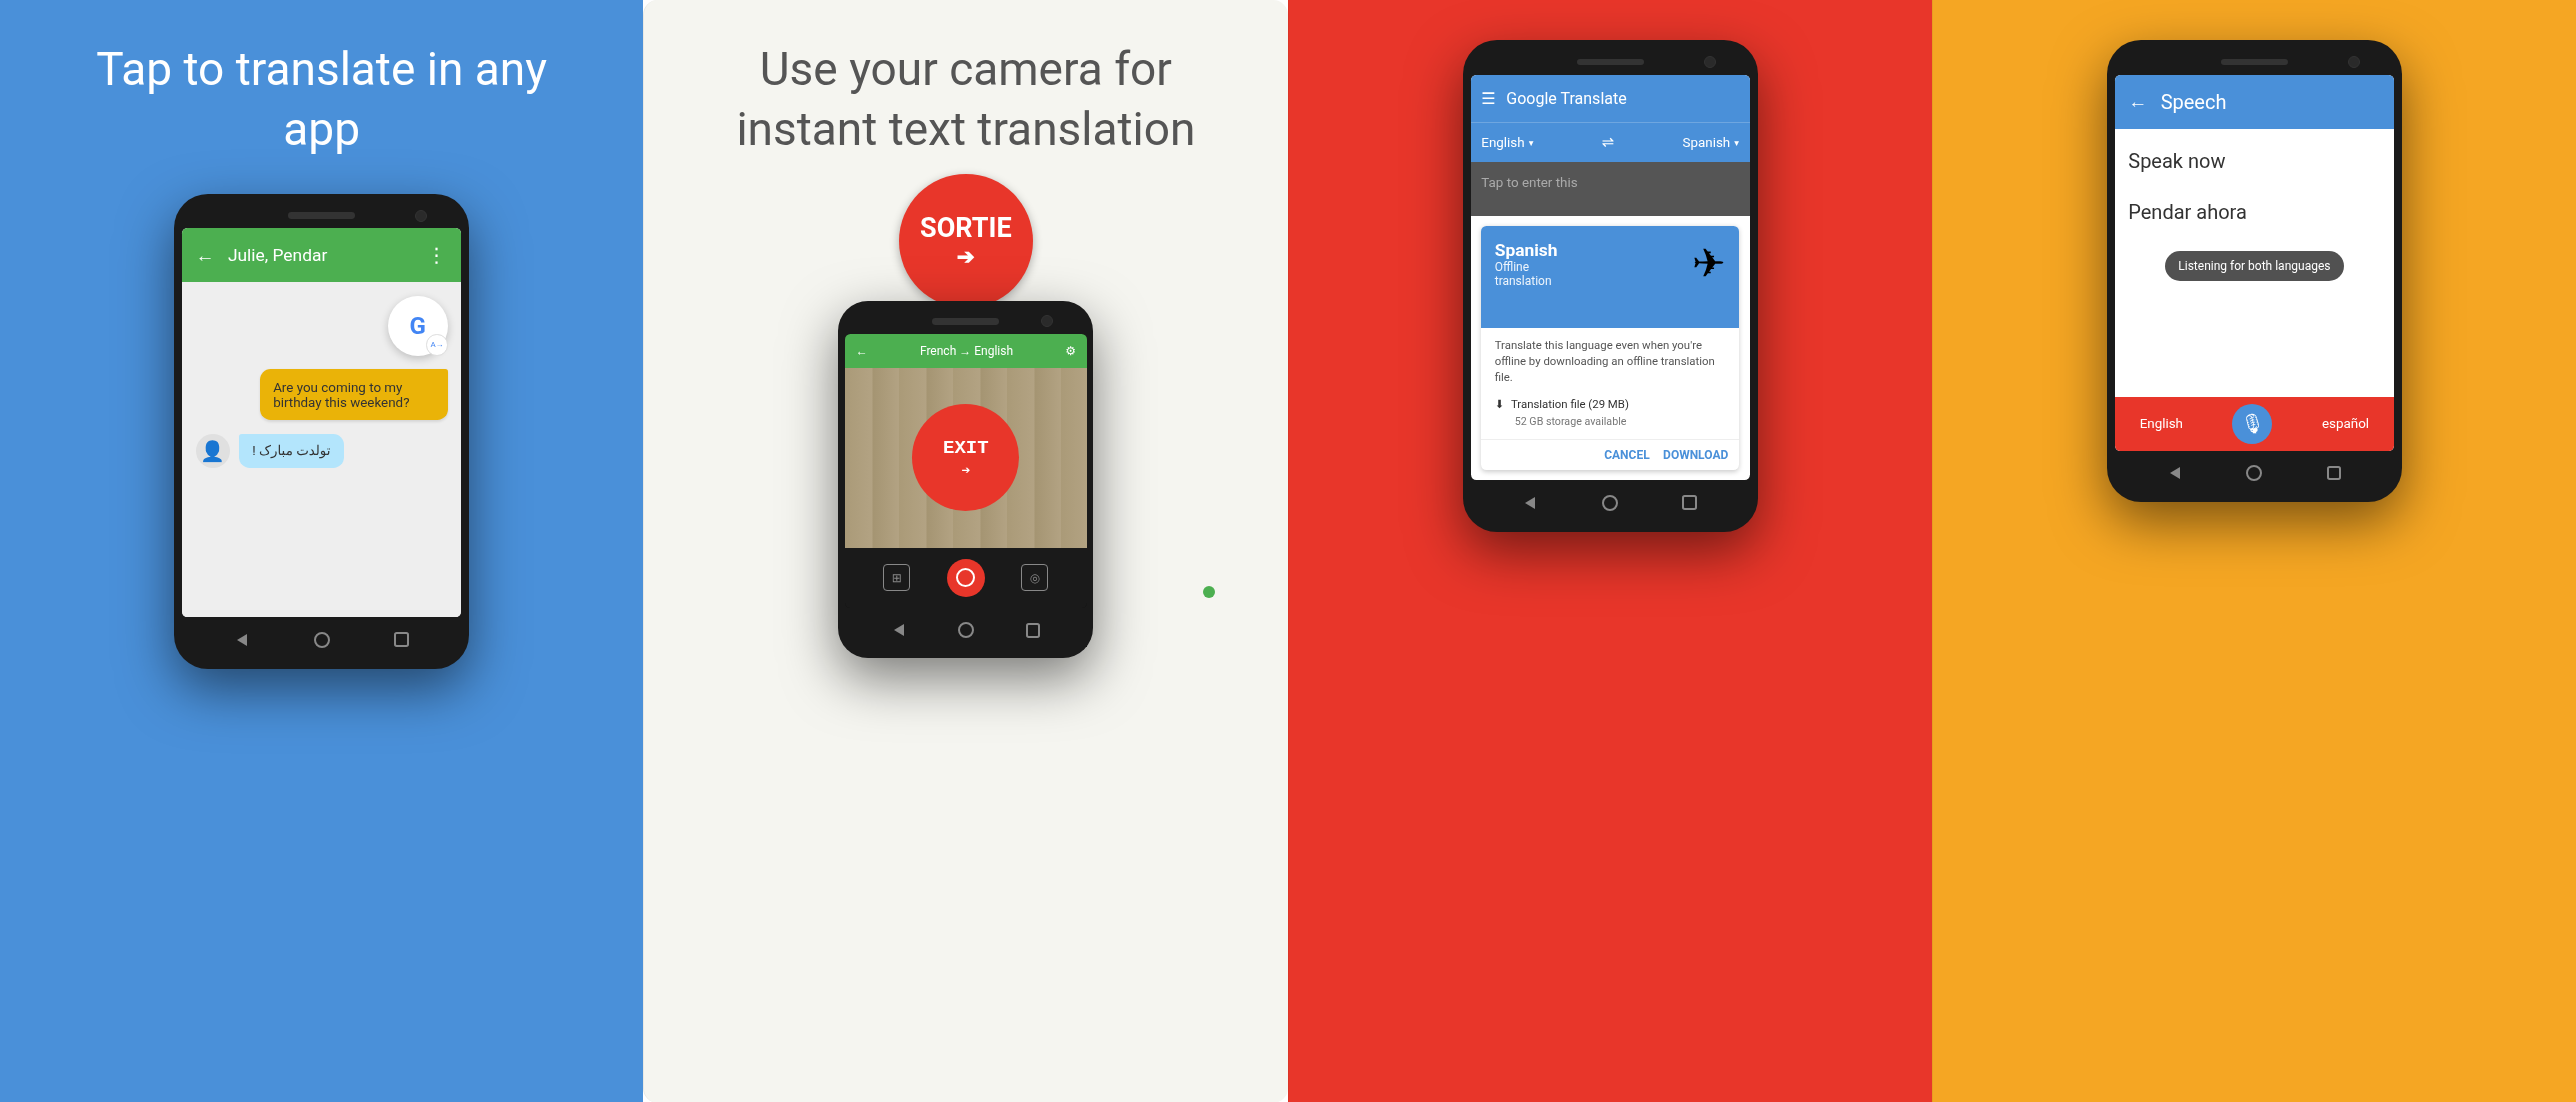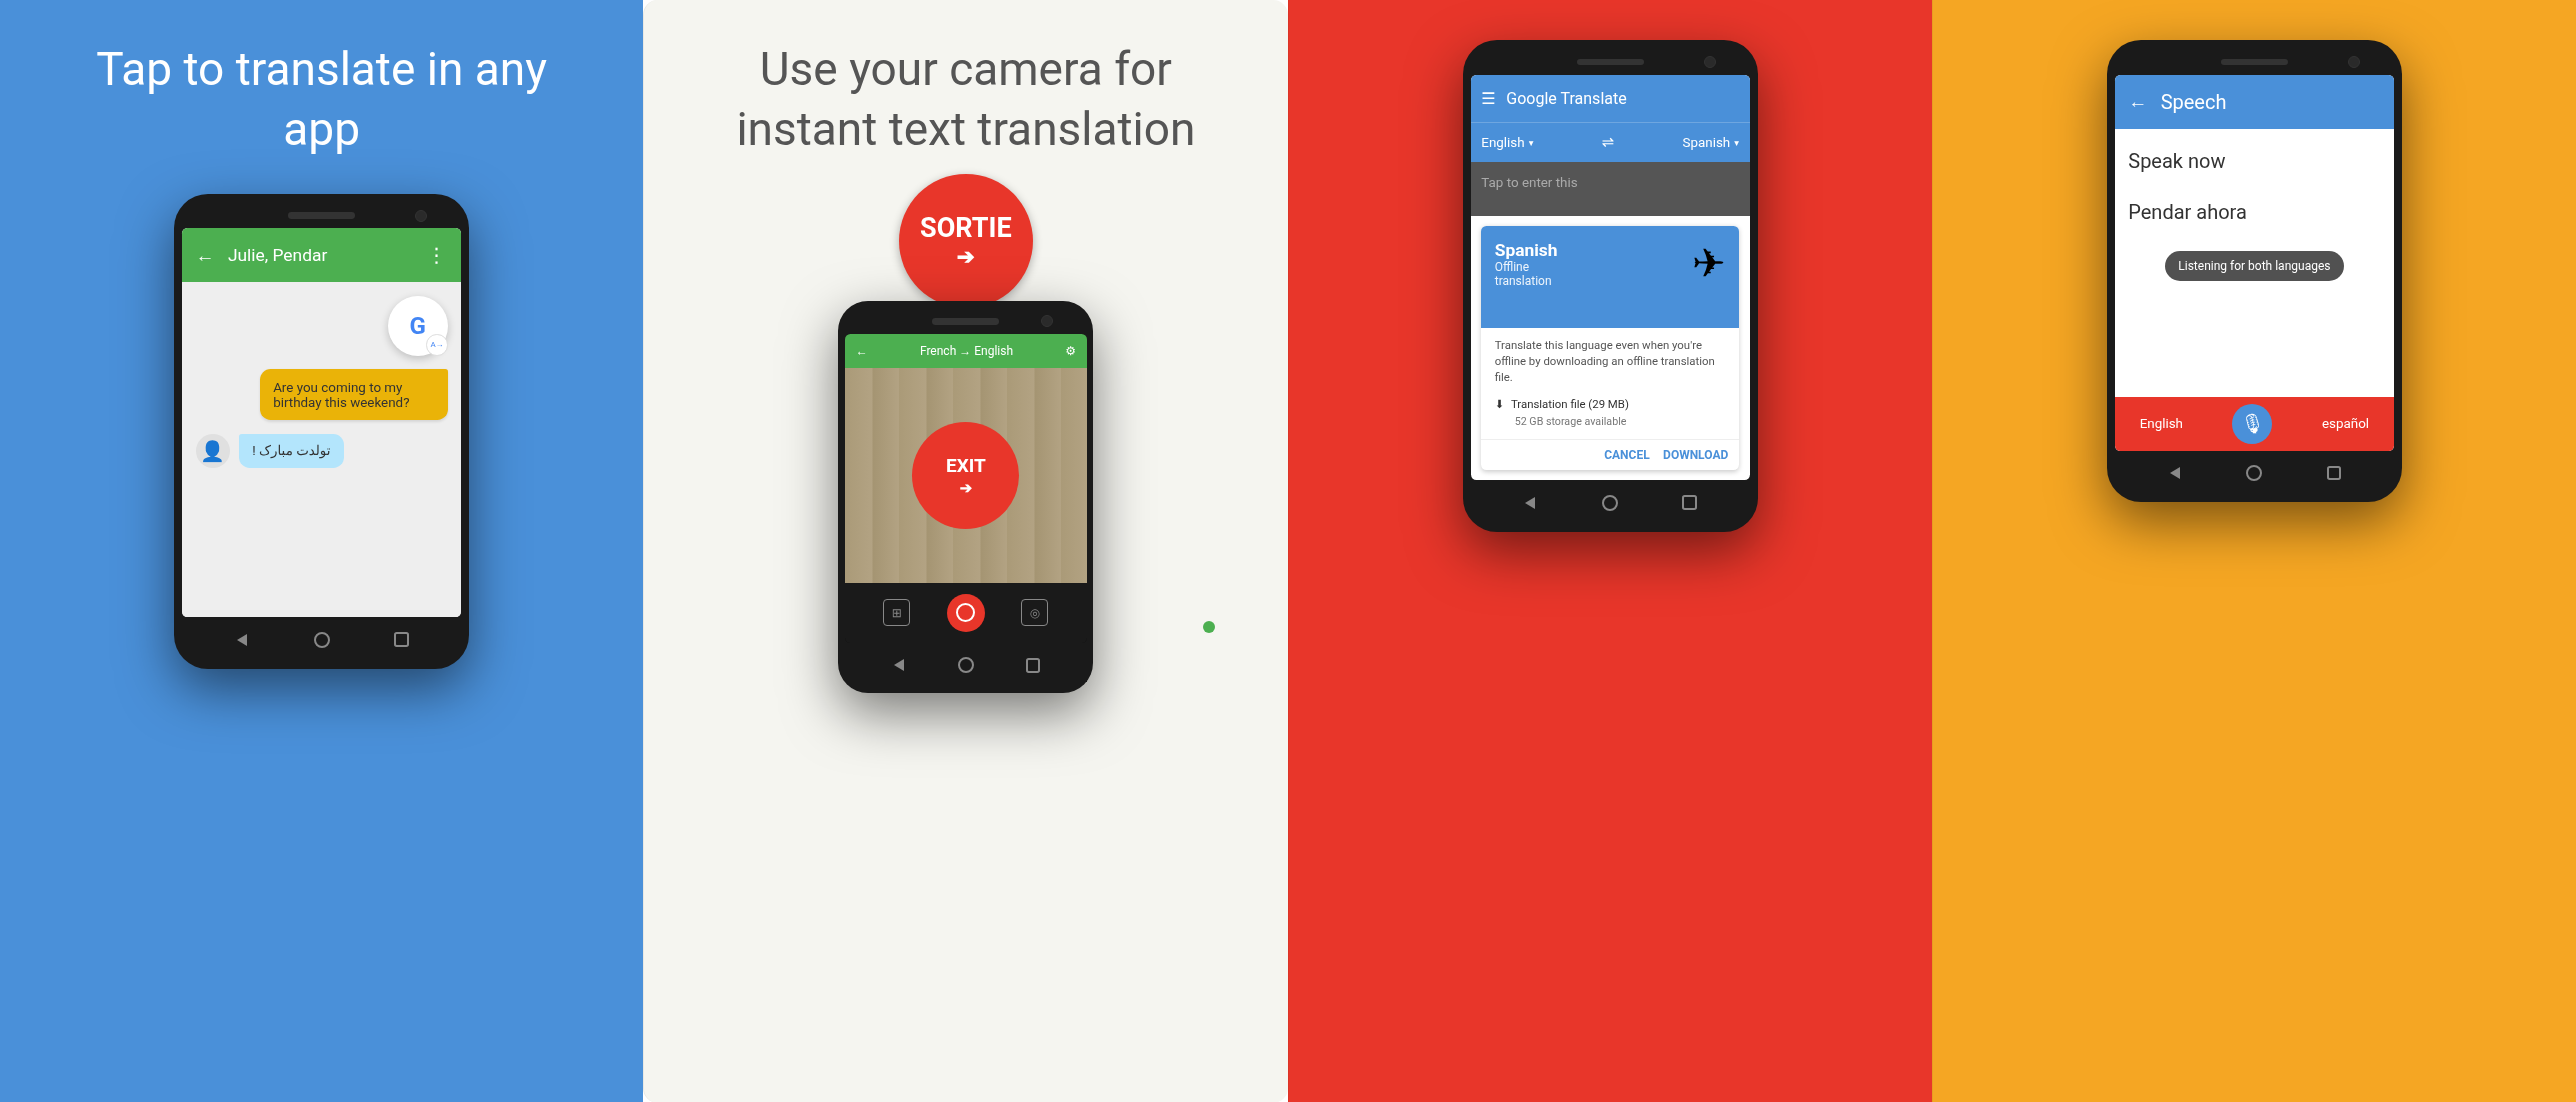--- a/index.html
+++ b/index.html
@@ -267,26 +267,27 @@
       display: flex;
       align-items: center;
       justify-content: space-between;
       padding: 0 10.7px;
       color: white;
       font-size: 12px;
     }
 
     .camera-viewfinder {
       background: #8a7a60;
-      height: 215px;
+      height: 180px;
       display: flex;
       align-items: center;
       justify-content: center;
       position: relative;
       overflow: hidden;
+      font-family: Liberation Mono, monospace;
     }
 
     .exit-sign {
       width: 107px;
       height: 107px;
       background: #E8362A;
       border-radius: 50%;
       display: flex;
       flex-direction: column;
       align-items: center;

